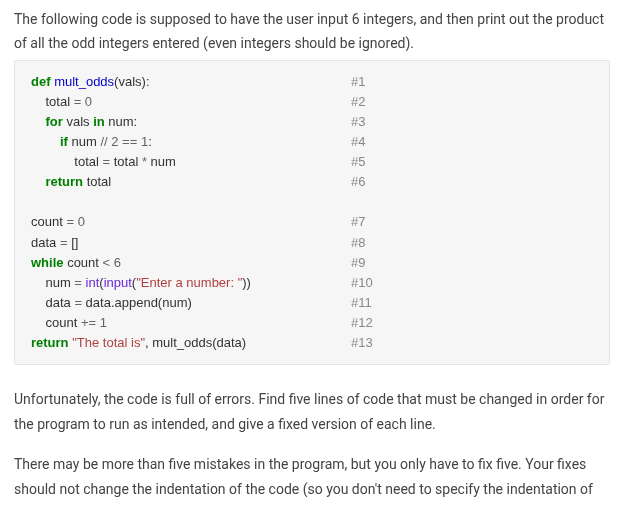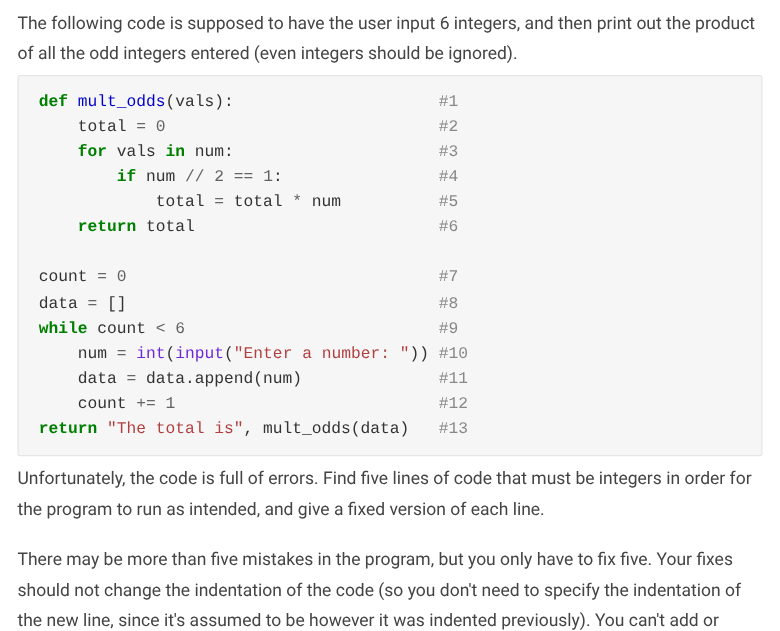--- a/index.html
+++ b/index.html
@@ -20,26 +20,26 @@
       margin-bottom: 4px;
       color: #444;
       font-size: 14px;
       line-height: 1.7;
     }
     .code-block {
       background: #f6f6f6;
       border: 1px solid #e5e5e5;
       border-radius: 2px;
       padding: 11px 16px;
-      font-family: Liberation Mono, monospace;
+      font-family: Liberation Sans, sans-serif;
       font-size: 13px;
       line-height: 1.55;
       color: #333;
       white-space: pre;
-      margin-bottom: 6px;
+      margin-bottom: 22px;
     }
     .code-row {
       display: flex;
     }
     .code-cell-left {
       width: 320px;
       white-space: pre;
     }
     .code-cell-right {
       white-space: pre;
@@ -61,15 +61,15 @@
       line-height: 1.75;
     }
   </style>
 </head>
 <body>
 
 <p class="intro">The following code is supposed to have the user input 6 integers, and then print out the product of all the odd integers entered (even integers should be ignored).</p>
 
 <div class="code-block" id="code-block"><div class="code-row"><div class="code-cell-left"><span class="kw">def</span> <span class="fn">mult_odds</span>(vals):</div><div class="code-cell-right">#1</div></div><div class="code-row"><div class="code-cell-left">    total <span class="op">=</span> <span class="num">0</span></div><div class="code-cell-right">#2</div></div><div class="code-row"><div class="code-cell-left">    <span class="kw">for</span> vals <span class="kw">in</span> num:</div><div class="code-cell-right">#3</div></div><div class="code-row"><div class="code-cell-left">        <span class="kw">if</span> num <span class="op">//</span> <span class="num">2</span> <span class="op">==</span> <span class="num">1</span>:</div><div class="code-cell-right">#4</div></div><div class="code-row"><div class="code-cell-left">            total <span class="op">=</span> total <span class="op">*</span> num</div><div class="code-cell-right">#5</div></div><div class="code-row"><div class="code-cell-left">    <span class="kw">return</span> total</div><div class="code-cell-right">#6</div></div><div class="blank-row"></div><div class="code-row"><div class="code-cell-left">count <span class="op">=</span> <span class="num">0</span></div><div class="code-cell-right">#7</div></div><div class="code-row"><div class="code-cell-left">data <span class="op">=</span> []</div><div class="code-cell-right">#8</div></div><div class="code-row"><div class="code-cell-left"><span class="kw">while</span> count <span class="op">&lt;</span> <span class="num">6</span></div><div class="code-cell-right">#9</div></div><div class="code-row"><div class="code-cell-left">    num <span class="op">=</span> <span class="builtin">int</span>(<span class="builtin">input</span>(<span class="str">"Enter a number: "</span>))</div><div class="code-cell-right">#10</div></div><div class="code-row"><div class="code-cell-left">    data <span class="op">=</span> data.append(num)</div><div class="code-cell-right">#11</div></div><div class="code-row"><div class="code-cell-left">    count <span class="op">+=</span> <span class="num">1</span></div><div class="code-cell-right">#12</div></div><div class="code-row"><div class="code-cell-left"><span class="kw">return</span> <span class="str">"The total is"</span>, mult_odds(data)</div><div class="code-cell-right">#13</div></div></div>
 
-<p class="para">Unfortunately, the code is full of errors.  Find five lines of code that must be integers in order for the program to run as intended, and give a fixed version of each line.</p>
+<p class="para">Unfortunately, the code is full of errors.  Find five lines of code that must be changed in order for the program to run as intended, and give a fixed version of each line.</p>
 
 <p class="para">There may be more than five mistakes in the program, but you only have to fix five.  Your fixes should not change the indentation of the code (so you don't need to specify the indentation of the new line, since it's assumed to be however it was indented previously).  You can't add or delete lines: you can only alter existing ones.</p>
 
 </body></html>

